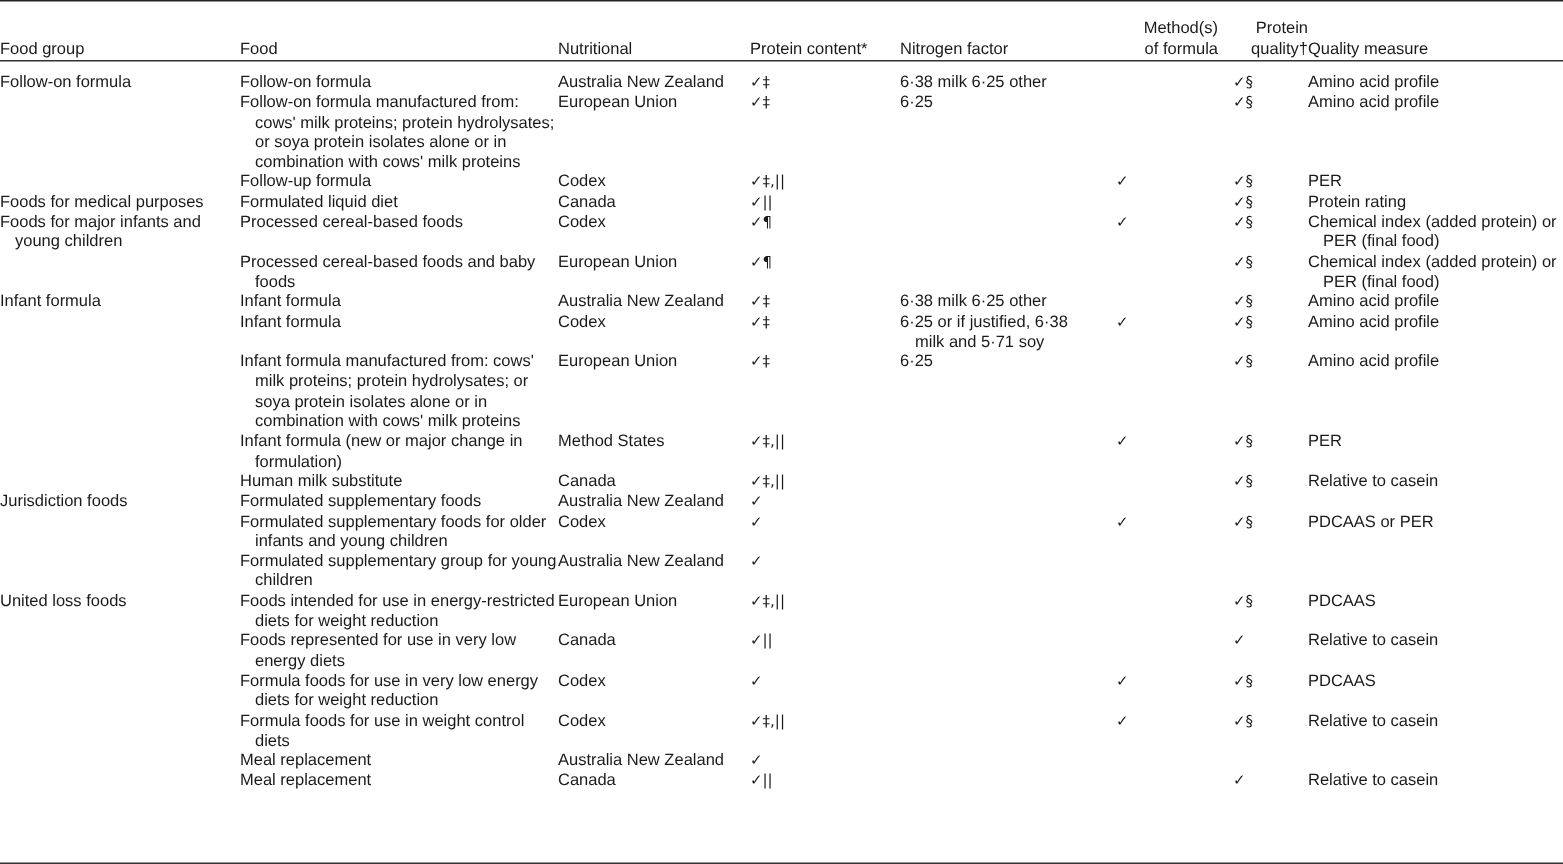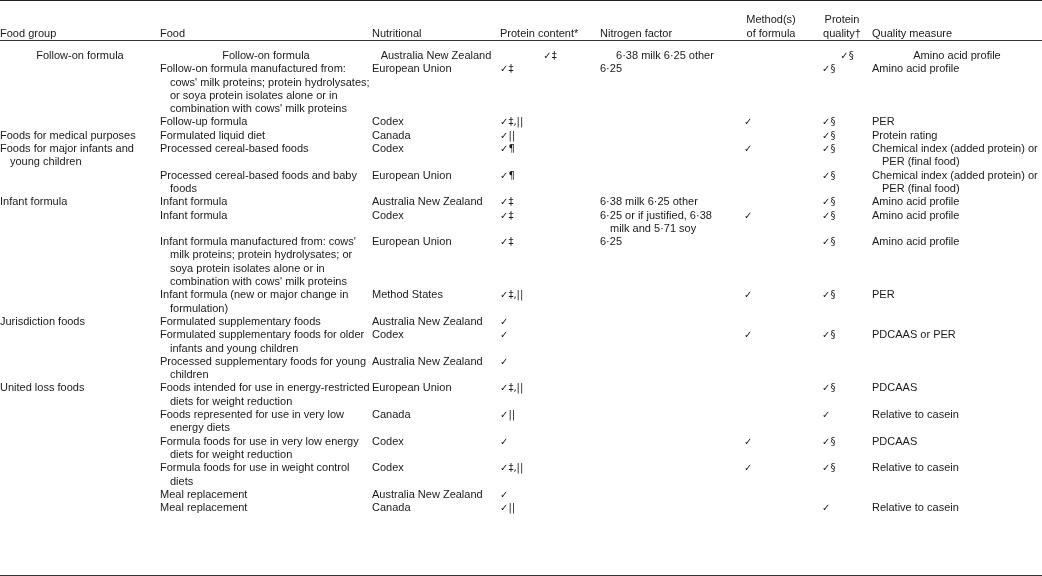--- a/index.html
+++ b/index.html
@@ -10,25 +10,25 @@
     .top-rule { position: absolute; left: 0; top: 0; width: 1042px; height: 1px; background: #222; }
     .head-rule { position: absolute; left: 0; top: 40px; width: 1042px; height: 1px; background: #333; }
     .bottom-rule { position: absolute; left: 0; top: 575px; width: 1042px; height: 1px; background: #333; }
     table {
       position: absolute; left: 0; top: 4px; border-collapse: collapse; table-layout: fixed;
       width: 1042px;
     }
     th, td { padding: 0; vertical-align: top; text-align: left; font-weight: normal; line-height: 13.3px; }
     thead th { height: 36px; vertical-align: bottom; padding-bottom: 3px; }
     th.center { text-align: center; }
-    tbody tr:first-child td { padding-top: 6px; text-align: center; }
+    tbody tr:first-child td { padding-top: 6px; }
     col.c0 { width: 160px; } col.c1 { width: 212px; } col.c2 { width: 128px; }
     col.c3 { width: 100px; } col.c4 { width: 130px; } col.c5 { width: 82px; }
     col.c6 { width: 60px; } col.c7 { width: 170px; }
-    .wrap { display: block; }
+    .wrap { display: block; text-align: right; }
     .indent { padding-left: 10px; text-indent: -10px; display: block; }
     .mark { font-family: "DejaVu Sans", sans-serif; font-size: 10px; }
     .qual { padding-left: 10px; }
     .meth { padding-left: 14px; }
   </style>
 </head>
 <body>
 
 <div class="top-rule"></div>
 <div class="head-rule"></div>
@@ -239,20 +239,38 @@
           <span class="indent"></span>
         </td>
         <td><span class="mark meth">✓</span></td>
         <td><span class="mark qual">✓§</span></td>
         <td>
           <span class="indent">PER</span>
         </td>
       </tr>
       <tr>
         <td>
+          <span class="indent"></span>
+        </td>
+        <td>
+          <span class="indent">Human milk substitute</span>
+        </td>
+        <td><span>Canada</span></td>
+        <td><span class="mark">✓‡,||</span></td>
+        <td>
+          <span class="indent"></span>
+        </td>
+        <td><span class="mark meth"></span></td>
+        <td><span class="mark qual">✓§</span></td>
+        <td>
+          <span class="indent">Relative to casein</span>
+        </td>
+      </tr>
+      <tr>
+        <td>
           <span class="indent">Jurisdiction foods</span>
         </td>
         <td>
           <span class="indent">Formulated supplementary foods</span>
         </td>
         <td><span>Australia New Zealand</span></td>
         <td><span class="mark">✓</span></td>
         <td>
           <span class="indent"></span>
         </td>
@@ -278,21 +296,21 @@
         <td><span class="mark qual">✓§</span></td>
         <td>
           <span class="indent">PDCAAS or PER</span>
         </td>
       </tr>
       <tr>
         <td>
           <span class="indent"></span>
         </td>
         <td>
-          <span class="indent">Processed supplementary foods for young children</span>
+          <span class="indent">Formulated supplementary group for young children</span>
         </td>
         <td><span>Australia New Zealand</span></td>
         <td><span class="mark">✓</span></td>
         <td>
           <span class="indent"></span>
         </td>
         <td><span class="mark meth"></span></td>
         <td><span class="mark qual"></span></td>
         <td>
           <span class="indent"></span>

